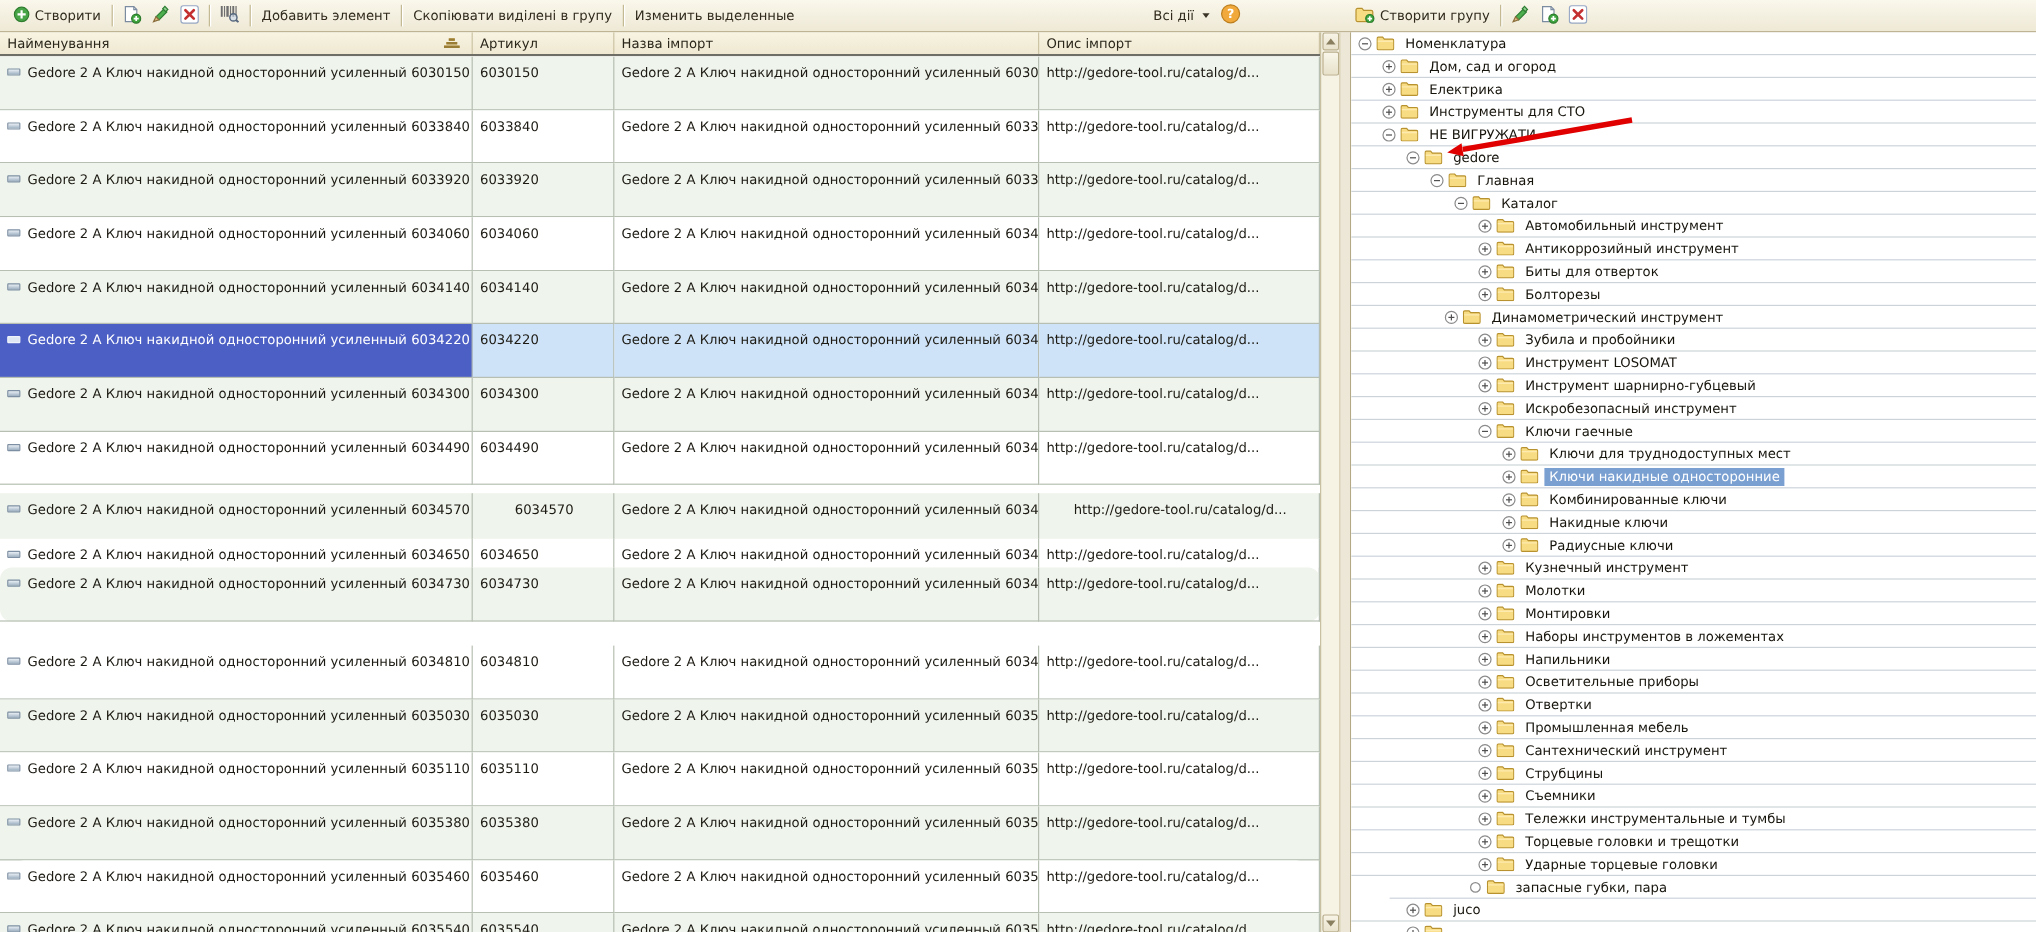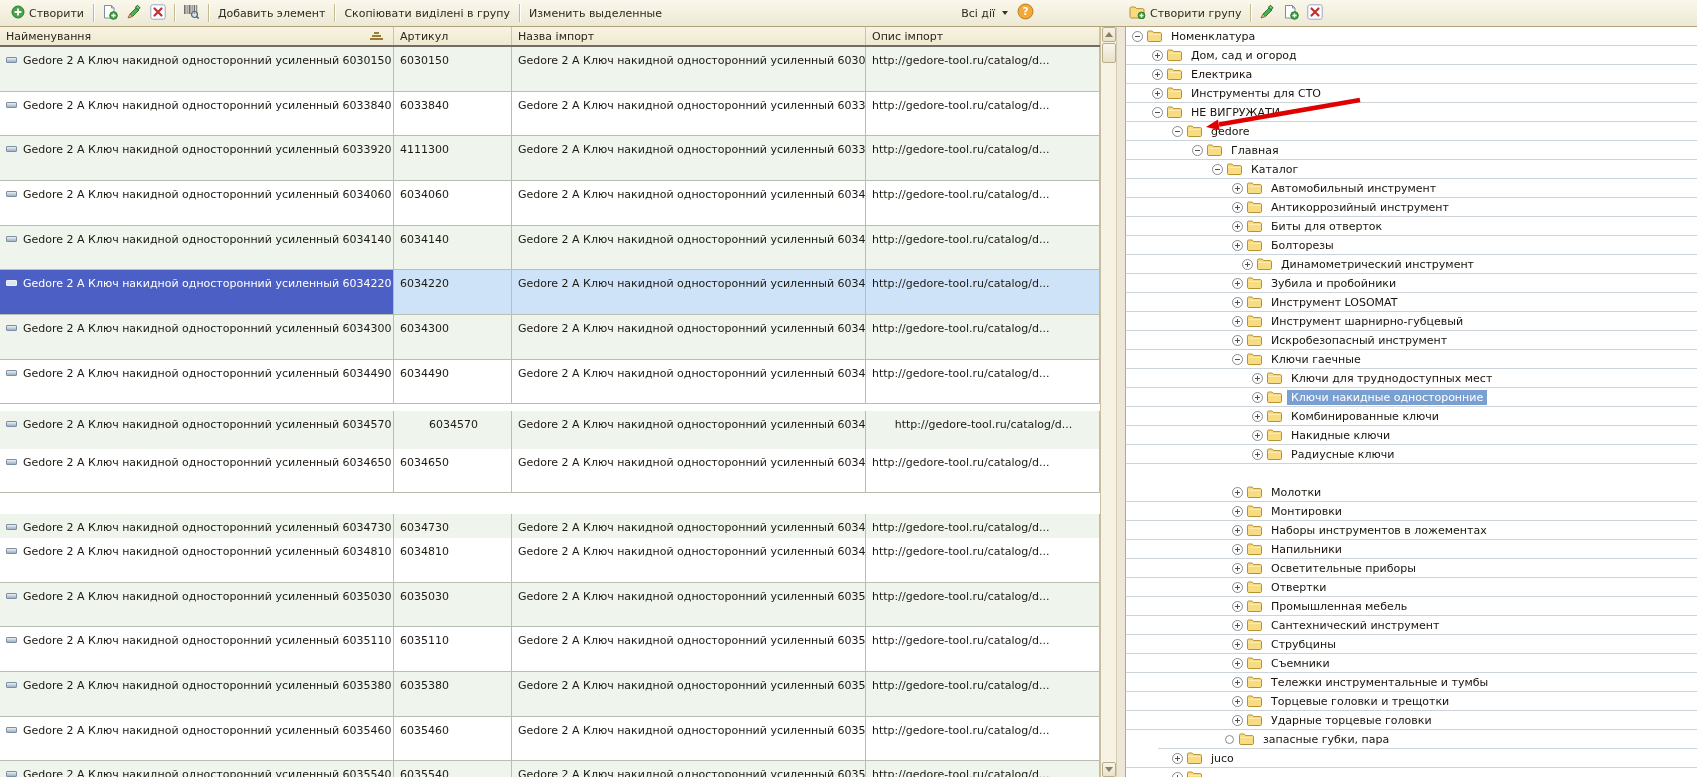--- a/index.html
+++ b/index.html
@@ -233,21 +233,21 @@
       </div>
       <div class="cell c1">6033840</div>
       <div class="cell c2">Gedore 2 A Ключ накидной односторонний усиленный 6033840</div>
       <div class="cell c3">http://gedore-tool.ru/catalog/d...</div>
     </div>
     <div class="trow alt" style="top: 89.3px;">
       <div class="cell c0 name-cell">
         <span class="item-icon"></span>
         <span>Gedore 2 A Ключ накидной односторонний усиленный 6033920</span>
       </div>
-      <div class="cell c1">4111300</div>
+      <div class="cell c1">6033920</div>
       <div class="cell c2">Gedore 2 A Ключ накидной односторонний усиленный 6033920</div>
       <div class="cell c3">http://gedore-tool.ru/catalog/d...</div>
     </div>
     <div class="trow" style="top: 133.95px;">
       <div class="cell c0 name-cell">
         <span class="item-icon"></span>
         <span>Gedore 2 A Ключ накидной односторонний усиленный 6034060</span>
       </div>
       <div class="cell c1">6034060</div>
       <div class="cell c2">Gedore 2 A Ключ накидной односторонний усиленный 6034060</div>
@@ -300,21 +300,21 @@
     </div>
     <div class="trow" style="top: 401.85px;">
       <div class="cell c0 name-cell">
         <span class="item-icon"></span>
         <span>Gedore 2 A Ключ накидной односторонний усиленный 6034650</span>
       </div>
       <div class="cell c1">6034650</div>
       <div class="cell c2">Gedore 2 A Ключ накидной односторонний усиленный 6034650</div>
       <div class="cell c3">http://gedore-tool.ru/catalog/d...</div>
     </div>
-    <div class="trow alt" style="top: 467px;">
+    <div class="trow alt" style="top: 426px; border-radius: 10px;">
       <div class="cell c0 name-cell">
         <span class="item-icon"></span>
         <span>Gedore 2 A Ключ накидной односторонний усиленный 6034730</span>
       </div>
       <div class="cell c1">6034730</div>
       <div class="cell c2">Gedore 2 A Ключ накидной односторонний усиленный 6034730</div>
       <div class="cell c3">http://gedore-tool.ru/catalog/d...</div>
     </div>
     <div class="trow" style="top: 491.15px;">
       <div class="cell c0 name-cell">
@@ -498,21 +498,21 @@
     <div class="tree-row" style="top: 209px; padding-left: 106px;">
       <span class="exp plus"></span>
       <span class="ficon">
         <svg width="15" height="12" viewBox="0 0 15 12">
           <path d="M0.5 2.2 C0.5 1.5 1 1 1.7 1 L5.2 1 L6.6 2.6 L13.3 2.6 C14 2.6 14.5 3.1 14.5 3.8 L14.5 10.3 C14.5 11 14 11.5 13.3 11.5 L1.7 11.5 C1 11.5 0.5 11 0.5 10.3 Z" fill="#f8dc84" stroke="#b8922f"></path>
           <path d="M1.2 4.4 L13.8 4.4" stroke="#fdeaae" stroke-width="1.1"></path>
         </svg>
       </span>
       <span class="tree-label">Болторезы</span>
     </div>
-    <div class="tree-row" style="top: 228px; padding-left: 116px;">
+    <div class="tree-row" style="top: 228px; padding-left: 78px;">
       <span class="exp plus"></span>
       <span class="ficon">
         <svg width="15" height="12" viewBox="0 0 15 12">
           <path d="M0.5 2.2 C0.5 1.5 1 1 1.7 1 L5.2 1 L6.6 2.6 L13.3 2.6 C14 2.6 14.5 3.1 14.5 3.8 L14.5 10.3 C14.5 11 14 11.5 13.3 11.5 L1.7 11.5 C1 11.5 0.5 11 0.5 10.3 Z" fill="#f8dc84" stroke="#b8922f"></path>
           <path d="M1.2 4.4 L13.8 4.4" stroke="#fdeaae" stroke-width="1.1"></path>
         </svg>
       </span>
       <span class="tree-label">Динамометрический инструмент</span>
     </div>
     <div class="tree-row" style="top: 247px; padding-left: 106px;">
@@ -607,20 +607,30 @@
     </div>
     <div class="tree-row" style="top: 418px; padding-left: 126px;">
       <span class="exp plus"></span>
       <span class="ficon">
         <svg width="15" height="12" viewBox="0 0 15 12">
           <path d="M0.5 2.2 C0.5 1.5 1 1 1.7 1 L5.2 1 L6.6 2.6 L13.3 2.6 C14 2.6 14.5 3.1 14.5 3.8 L14.5 10.3 C14.5 11 14 11.5 13.3 11.5 L1.7 11.5 C1 11.5 0.5 11 0.5 10.3 Z" fill="#f8dc84" stroke="#b8922f"></path>
           <path d="M1.2 4.4 L13.8 4.4" stroke="#fdeaae" stroke-width="1.1"></path>
         </svg>
       </span>
       <span class="tree-label">Радиусные ключи</span>
+    </div>
+    <div class="tree-row" style="top: 437px; padding-left: 106px;">
+      <span class="exp plus"></span>
+      <span class="ficon">
+        <svg width="15" height="12" viewBox="0 0 15 12">
+          <path d="M0.5 2.2 C0.5 1.5 1 1 1.7 1 L5.2 1 L6.6 2.6 L13.3 2.6 C14 2.6 14.5 3.1 14.5 3.8 L14.5 10.3 C14.5 11 14 11.5 13.3 11.5 L1.7 11.5 C1 11.5 0.5 11 0.5 10.3 Z" fill="#f8dc84" stroke="#b8922f"></path>
+          <path d="M1.2 4.4 L13.8 4.4" stroke="#fdeaae" stroke-width="1.1"></path>
+        </svg>
+      </span>
+      <span class="tree-label">Кузнечный инструмент</span>
     </div>
     <div class="tree-row" style="top: 456px; padding-left: 106px;">
       <span class="exp plus"></span>
       <span class="ficon">
         <svg width="15" height="12" viewBox="0 0 15 12">
           <path d="M0.5 2.2 C0.5 1.5 1 1 1.7 1 L5.2 1 L6.6 2.6 L13.3 2.6 C14 2.6 14.5 3.1 14.5 3.8 L14.5 10.3 C14.5 11 14 11.5 13.3 11.5 L1.7 11.5 C1 11.5 0.5 11 0.5 10.3 Z" fill="#f8dc84" stroke="#b8922f"></path>
           <path d="M1.2 4.4 L13.8 4.4" stroke="#fdeaae" stroke-width="1.1"></path>
         </svg>
       </span>
       <span class="tree-label">Молотки</span>

